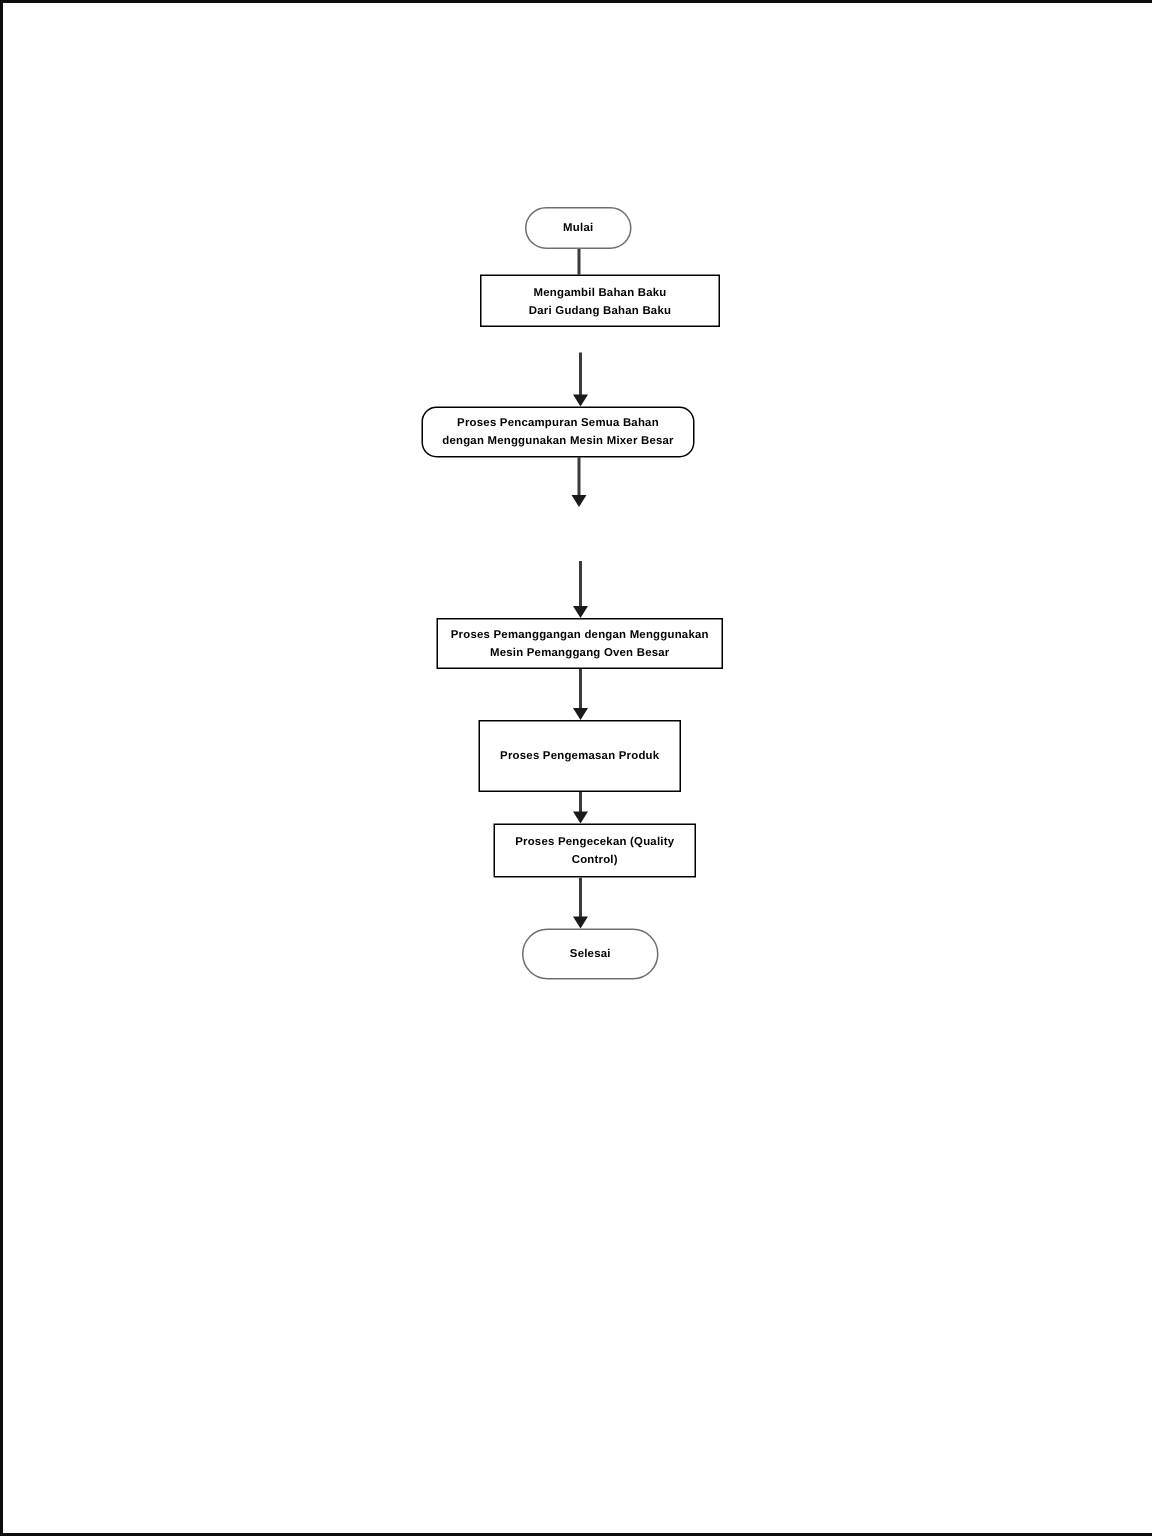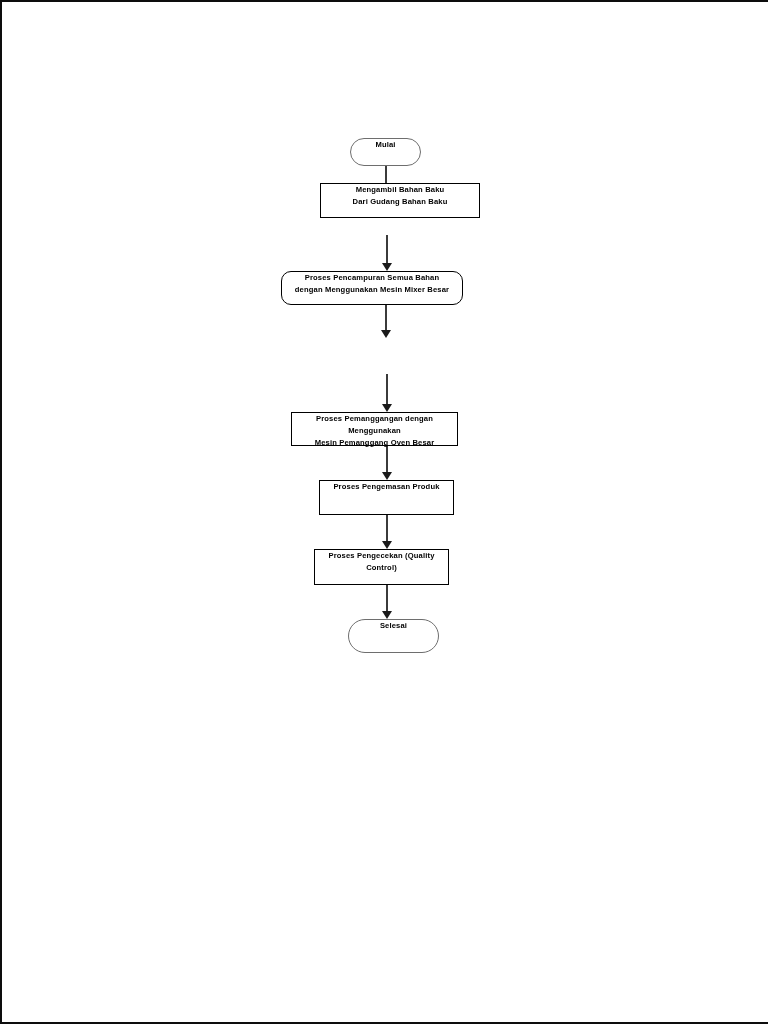--- a/index.html
+++ b/index.html
@@ -35,20 +35,21 @@
     width: 768px;
     height: 1024px;
   }
 
   
   .node {
     position: absolute;
     box-sizing: border-box;
     background: #ffffff;
     display: flex;
+    align-items: center;
     justify-content: center;
     text-align: center;
     color: #000000;
     font-family: "Liberation Sans", sans-serif;
     font-size: 7.6px;
     font-weight: bold;
     line-height: 1.55;
     letter-spacing: 0.15px;
     white-space: pre-line;
     padding: 0 4px;
@@ -94,20 +95,20 @@
       <div class="arrowhead" style="left: 380px; top: 470px;"></div>
       <div class="connector" style="left: 384px; top: 513px; height: 27px;"></div>
       <div class="arrowhead" style="left: 380px; top: 539px;"></div>
       <div class="connector" style="left: 384px; top: 583px; height: 27px;"></div>
       <div class="arrowhead" style="left: 380px; top: 609px;"></div>
       <div class="node terminator" style="left: 348px; top: 136px; width: 71px; height: 28px;"><span>Mulai</span></div>
       <div class="node process" style="left: 318px; top: 181px; width: 160px; height: 35px;"><span>Mengambil Bahan Baku
 Dari Gudang Bahan Baku</span></div>
       <div class="node process" style="left: 279px; top: 269px; width: 182px; height: 34px; border-radius: 10px;"><span>Proses Pencampuran Semua Bahan
 dengan Menggunakan Mesin Mixer Besar</span></div>
-      <div class="node process" style="left: 289px; top: 410px; width: 167px; height: 34px;"><span>Proses Pemanggangan dengan Menggunakan
+      <div class="node process" style="left: 289px; top: 410px; width: 191px; height: 34px;"><span>Proses Pemanggangan dengan Menggunakan
 Mesin Pemanggang Oven Besar</span></div>
-      <div class="node process" style="left: 317px; top: 478px; width: 135px; height: 35px;"><span>Proses Pengemasan Produk</span></div>
-      <div class="node process" style="left: 312px; top: 547px; width: 135px; height: 36px;"><span>Proses Pengecekan (Quality
+      <div class="node process" style="left: 317px; top: 478px; width: 135px; height: 48px;"><span>Proses Pengemasan Produk</span></div>
+      <div class="node process" style="left: 327px; top: 547px; width: 135px; height: 36px;"><span>Proses Pengecekan (Quality
 Control)</span></div>
       <div class="node terminator" style="left: 346px; top: 617px; width: 91px; height: 34px;"><span>Selesai</span></div>
     </div>
 </div>
 
 </body></html>

